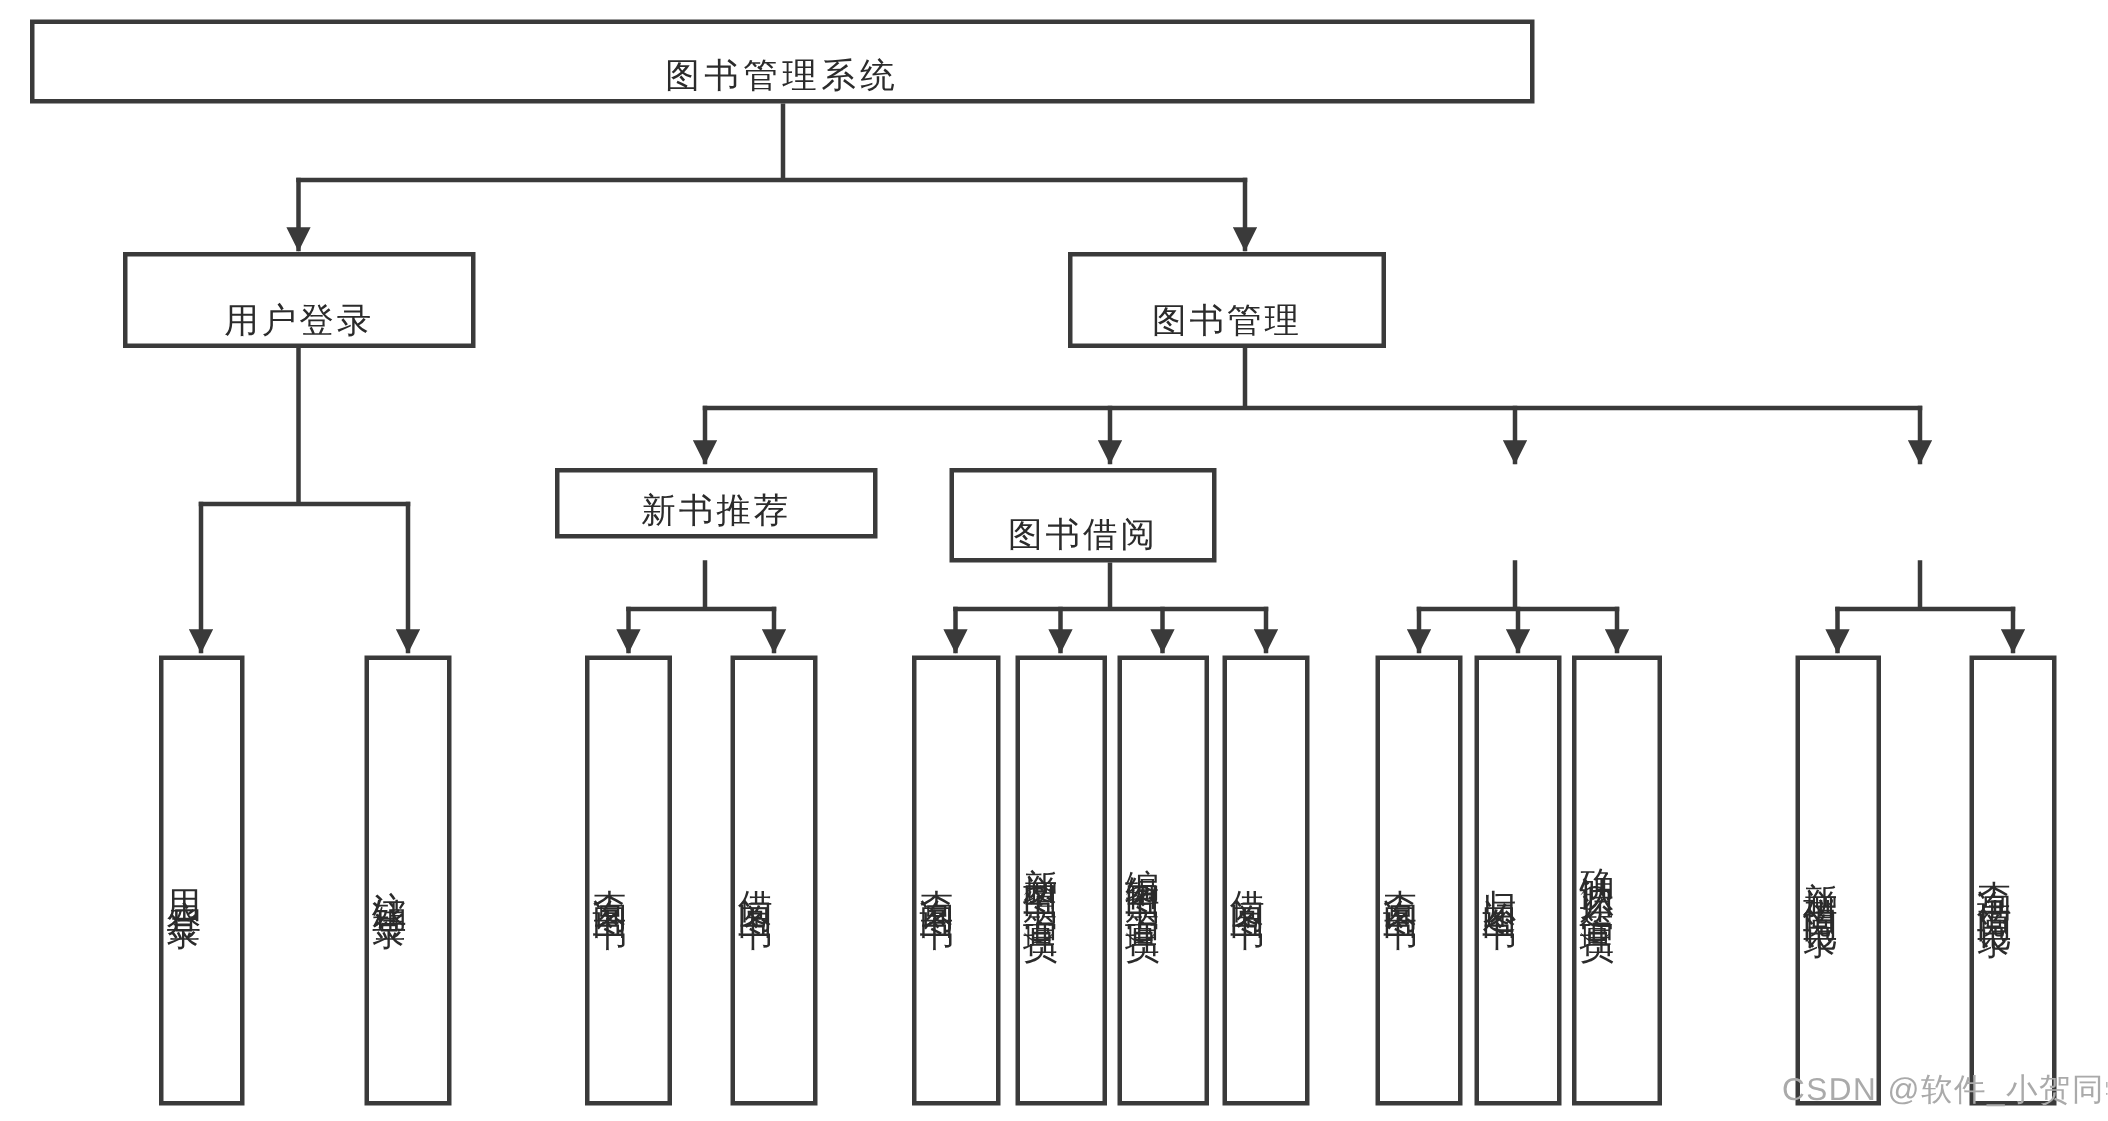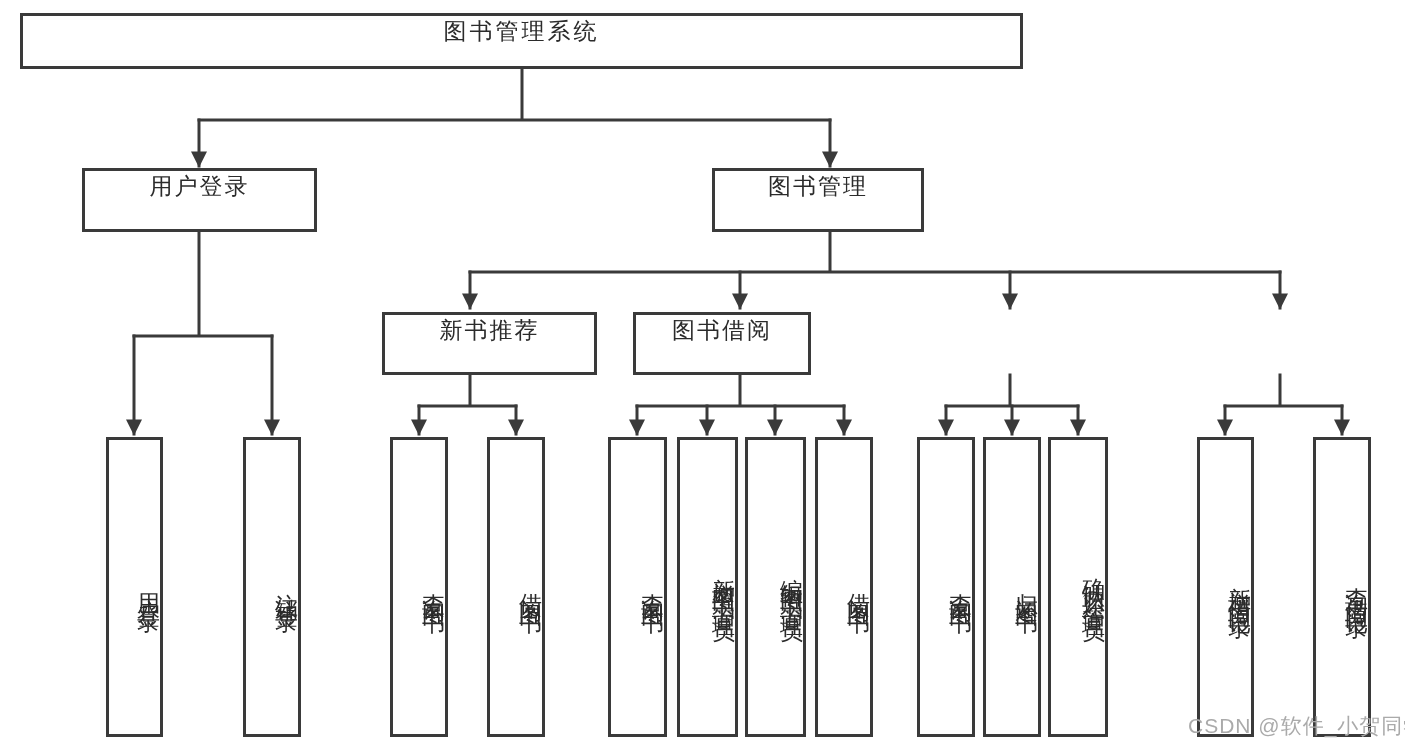--- a/index.html
+++ b/index.html
@@ -13,22 +13,23 @@
     font-family:"Liberation Sans", sans-serif;
     color:var(--text);
   }
   .canvas{position:relative;width:1405px;height:747px;background:var(--background);}
   .edges{position:absolute;left:0;top:0;width:1405px;height:747px;z-index:1;}
   .edges path{stroke:var(--line);stroke-width:3;fill:none;stroke-linecap:square;}
   .node{
     position:absolute;z-index:2;
     background:var(--box-bg);
     border:3px solid var(--line);
-    display:flex;align-items:flex-start;justify-content:center;
+    display:flex;align-items:flex-end;justify-content:center;
     color:var(--text);
+    font-family:Liberation Mono, monospace;
   }
   .h-label{font-size:23px;letter-spacing:2px;white-space:nowrap;}
   .root .h-label{letter-spacing:3px;}
   .leaf{
     writing-mode:vertical-rl;text-orientation:mixed;
     font-size:23px;letter-spacing:6px;line-height:1;
   }
   .leaf span{white-space:nowrap;}
   .watermark{
     position:absolute;z-index:6;left:1188px;top:712px;
@@ -100,21 +101,21 @@
     <span class="h-label">图书管理系统</span>
   </div>
 
   <div class="node" style="left:82px;top:168px;width:235px;height:64px">
     <span class="h-label">用户登录</span>
   </div>
   <div class="node" style="left:712px;top:168px;width:212px;height:64px">
     <span class="h-label">图书管理</span>
   </div>
 
-  <div class="node" style="left:382px;top:312px;width:215px;height:63px">
+  <div class="node" style="left:370px;top:312px;width:215px;height:47px">
     <span class="h-label">新书推荐</span>
   </div>
   <div class="node" style="left:633px;top:312px;width:178px;height:63px">
     <span class="h-label">图书借阅</span>
   </div>
 
   <div class="node leaf" style="left:106px;top:437px;width:57px;height:300px">
     <span>用户登录</span>
   </div>
   <div class="node leaf" style="left:243px;top:437px;width:58px;height:300px">

